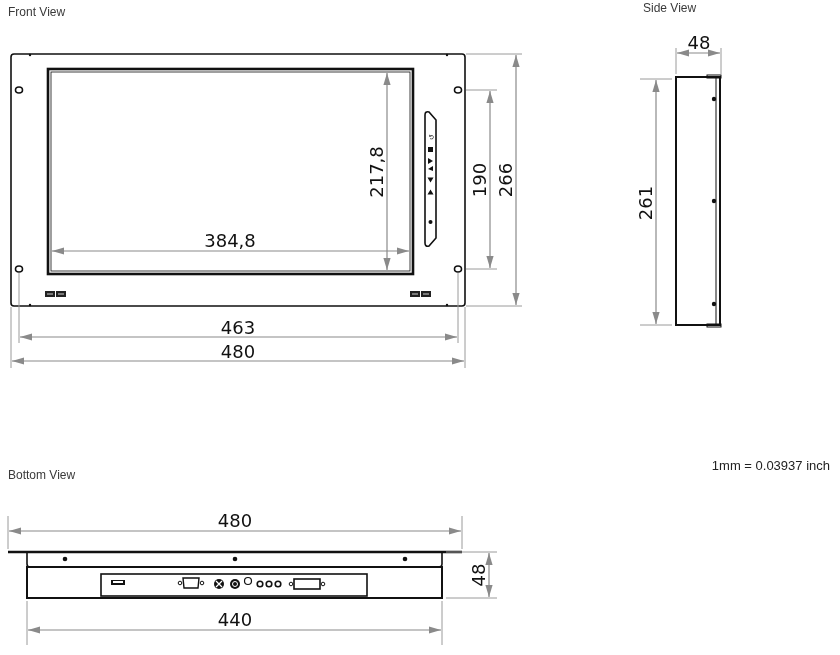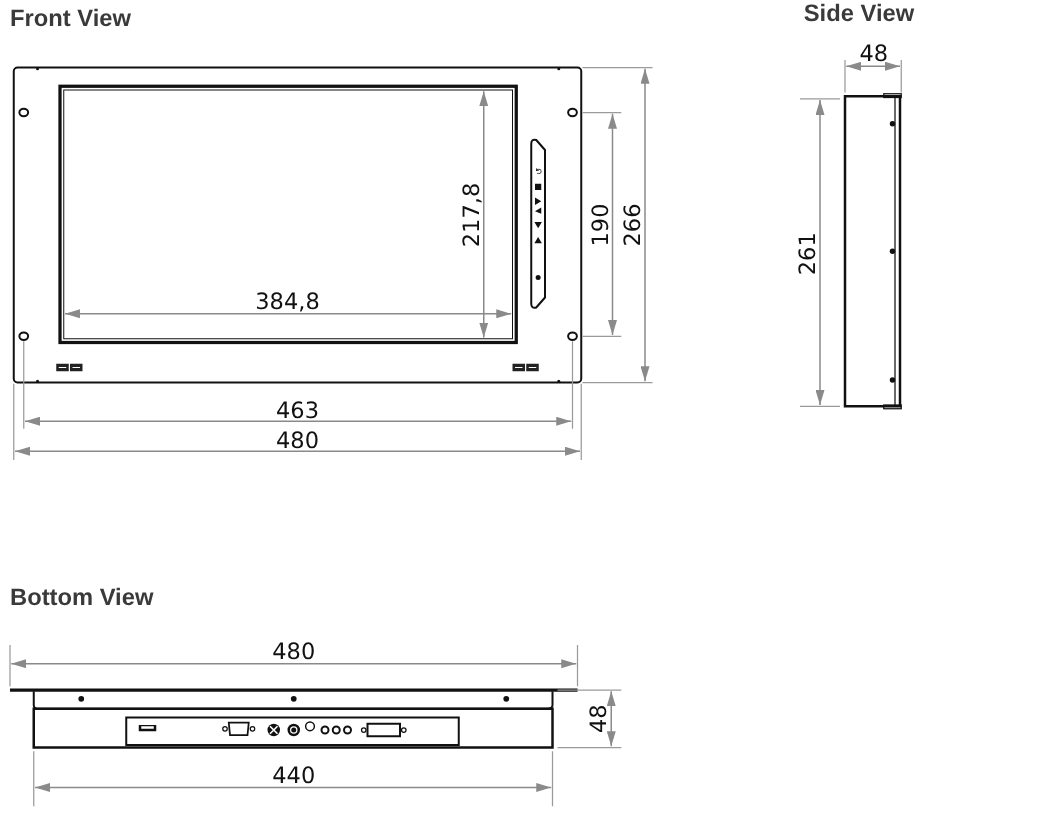--- a/index.html
+++ b/index.html
@@ -1,34 +1,35 @@
 <!DOCTYPE html>
 <html><head>
   <meta charset="utf-8">
   <style>
     html, body { margin: 0; padding: 0; background: #ffffff; }
     body { width: 840px; height: 655px; position: relative; overflow: hidden; font-family: "Liberation Sans", sans-serif; }
-    .view-title { position: absolute; font-weight: bold; font-size: 19px; color: #3a3a3a; font-family: "Liberation Sans", sans-serif; }
+    .view-title { position: absolute; font-weight: normal; font-size: 12px; color: #3a3a3a; font-family: "Liberation Sans", sans-serif; }
     .unit-note { position: absolute; right: 10px; text-align: right; font-size: 13px; color: #222; font-family: "Liberation Sans", sans-serif; line-height: 20px; }
     svg { position: absolute; left: 0; top: 0; }
     .dimtxt { font-family: "DejaVu Sans", sans-serif; font-size: 18px; fill: #111; }
     .ln { stroke: #111; fill: none; stroke-width: 1.6; }
     .thick { stroke: #111; fill: none; stroke-width: 2.6; }
     .dim { stroke: #8a8a8a; fill: none; stroke-width: 1.2; }
     .ext { stroke: #9a9a9a; fill: none; stroke-width: 1; }
     .arrow { fill: #8a8a8a; }
   </style>
 </head>
 <body>
 
 <div class="view-title" style="left:8px; top:5px;">Front View</div>
 <div class="view-title" style="left:643px; top:1px;">Side View</div>
 <div class="view-title" style="left:8px; top:468px;">Bottom View</div>
 
 <div class="unit-note" style="top:456px;">
+  <div>1mm = 0.03937 inch</div>
 </div>
 
 <svg width="840" height="655" viewBox="0 0 840 655">
   <defs>
     <marker id="arr" viewBox="0 0 10 6" refX="10" refY="3" markerWidth="10" markerHeight="6" orient="auto-start-reverse">
       <path d="M0,0 L10,3 L0,6 z" class="arrow"></path>
     </marker>
   </defs>
 
   <g>

